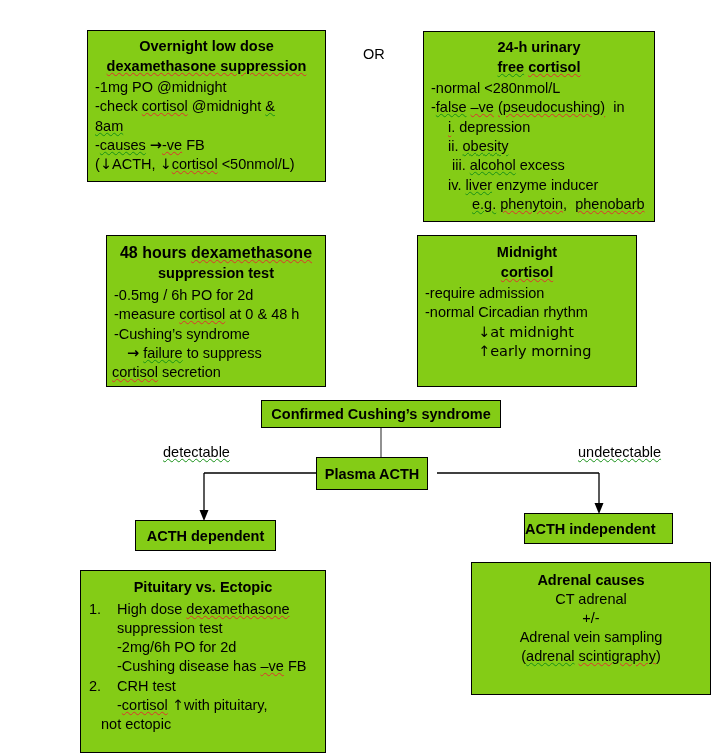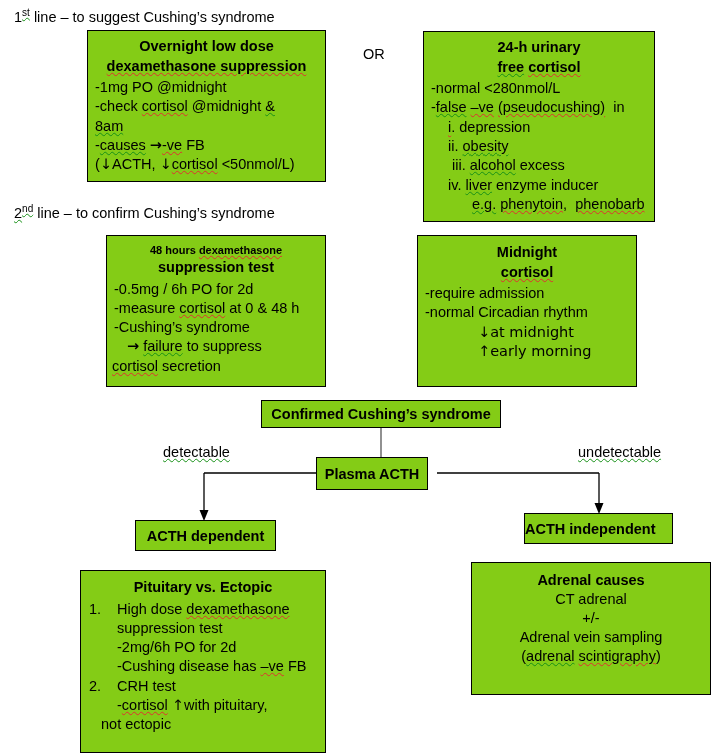--- a/index.html
+++ b/index.html
@@ -115,27 +115,21 @@
 
     <line x1="325" y1="473" x2="204" y2="473" stroke="#000" stroke-width="1.3"></line>
     <line x1="204" y1="473" x2="204" y2="512" stroke="#000" stroke-width="1.3"></line>
     <polygon points="204,521 199.5,510 208.5,510" fill="#000"></polygon>
 
     <line x1="437" y1="473" x2="599" y2="473" stroke="#000" stroke-width="1.3"></line>
     <line x1="599" y1="473" x2="599" y2="505" stroke="#000" stroke-width="1.3"></line>
     <polygon points="599,514 594.5,503 603.5,503" fill="#000"></polygon>
   </svg>
 
-  <div class="abs heading-line" style="left:14px; top:7px;">
-    <span>1</span><sup style="font-size:10px;" class="sq-green">st</sup><span> line – to suggest Cushing’s syndrome</span>
-  </div>
-
-  <div class="abs heading-line" style="left:14px; top:203px;">
-    <span class="sq-green">2</span><sup style="font-size:10px;" class="sq-green">nd</sup><span> line – to confirm Cushing’s syndrome</span>
-  </div>
+
 
   <div class="abs heading-line" style="left:363px; top:46px;">OR</div>
 
   <div class="box" style="left:87px; top:30px; width:239px; height:152px;">
     <div class="box-title" style="font-size:14.5px; margin-top:6px;">Overnight low dose</div>
     <div class="box-title sq-red-b" style="font-size:14.5px; margin-top:1px;">dexamethasone suppression</div>
     <div class="body-text" style="padding-left:7px; margin-top:3px;">-1mg PO @midnight</div>
     <div class="body-text" style="padding-left:7px;">-check <span class="sq-red">cortisol</span> @midnight <span class="sq-green">&amp;</span></div>
     <div class="body-text sq-green" style="padding-left:7px; display:inline-block;">8am</div>
     <div class="body-text" style="padding-left:7px;">-<span class="sq-green">causes</span> <span class="arrowglyph bold">→</span><span class="sq-red">-ve</span> FB</div>
@@ -148,21 +142,21 @@
     <div class="body-text" style="padding-left:7px; margin-top:3px;">-normal &lt;280nmol/L</div>
     <div class="body-text" style="padding-left:7px;">-<span class="sq-green">false</span> <span class="sq-red">–ve</span> <span class="sq-red">(pseudocushing)</span>&nbsp; in</div>
     <div class="body-text" style="padding-left:24px;"><span class="sq-red">i</span>. depression</div>
     <div class="body-text" style="padding-left:24px;">ii. <span class="sq-green">obesity</span></div>
     <div class="body-text" style="padding-left:28px;">iii. <span class="sq-green">alcohol</span> excess</div>
     <div class="body-text" style="padding-left:24px;">iv. <span class="sq-green">liver</span> enzyme inducer</div>
     <div class="body-text" style="padding-left:48px;"><span class="sq-green">e.g.</span> <span class="sq-red">phenytoin</span>,&nbsp; <span class="sq-red">phenobarb</span></div>
   </div>
 
   <div class="box" style="left:106px; top:235px; width:220px; height:152px;">
-    <div class="box-title" style="font-size:11px; margin-top:7px;">48 hours <span class="sq-red-b">dexamethasone</span></div>
+    <div class="box-title" style="font-size:16px; margin-top:7px;">48 hours <span class="sq-red-b">dexamethasone</span></div>
     <div class="box-title" style="font-size:14.5px; margin-top:1px;">suppression test</div>
     <div class="body-text" style="padding-left:7px; margin-top:3px;">-0.5mg / 6h PO for 2d</div>
     <div class="body-text" style="padding-left:7px;">-measure <span class="sq-red">cortisol</span> at 0 &amp; 48 h</div>
     <div class="body-text" style="padding-left:7px;">-Cushing’s syndrome</div>
     <div class="body-text" style="padding-left:20px;"><span class="arrowglyph bold">→</span> <span class="sq-green">failure</span> to suppress</div>
     <div class="body-text" style="padding-left:5px;"><span class="sq-red">cortisol</span> secretion</div>
   </div>
 
   <div class="box" style="left:417px; top:235px; width:220px; height:152px;">
     <div class="box-title" style="font-size:14.5px; margin-top:7px;">Midnight</div>

